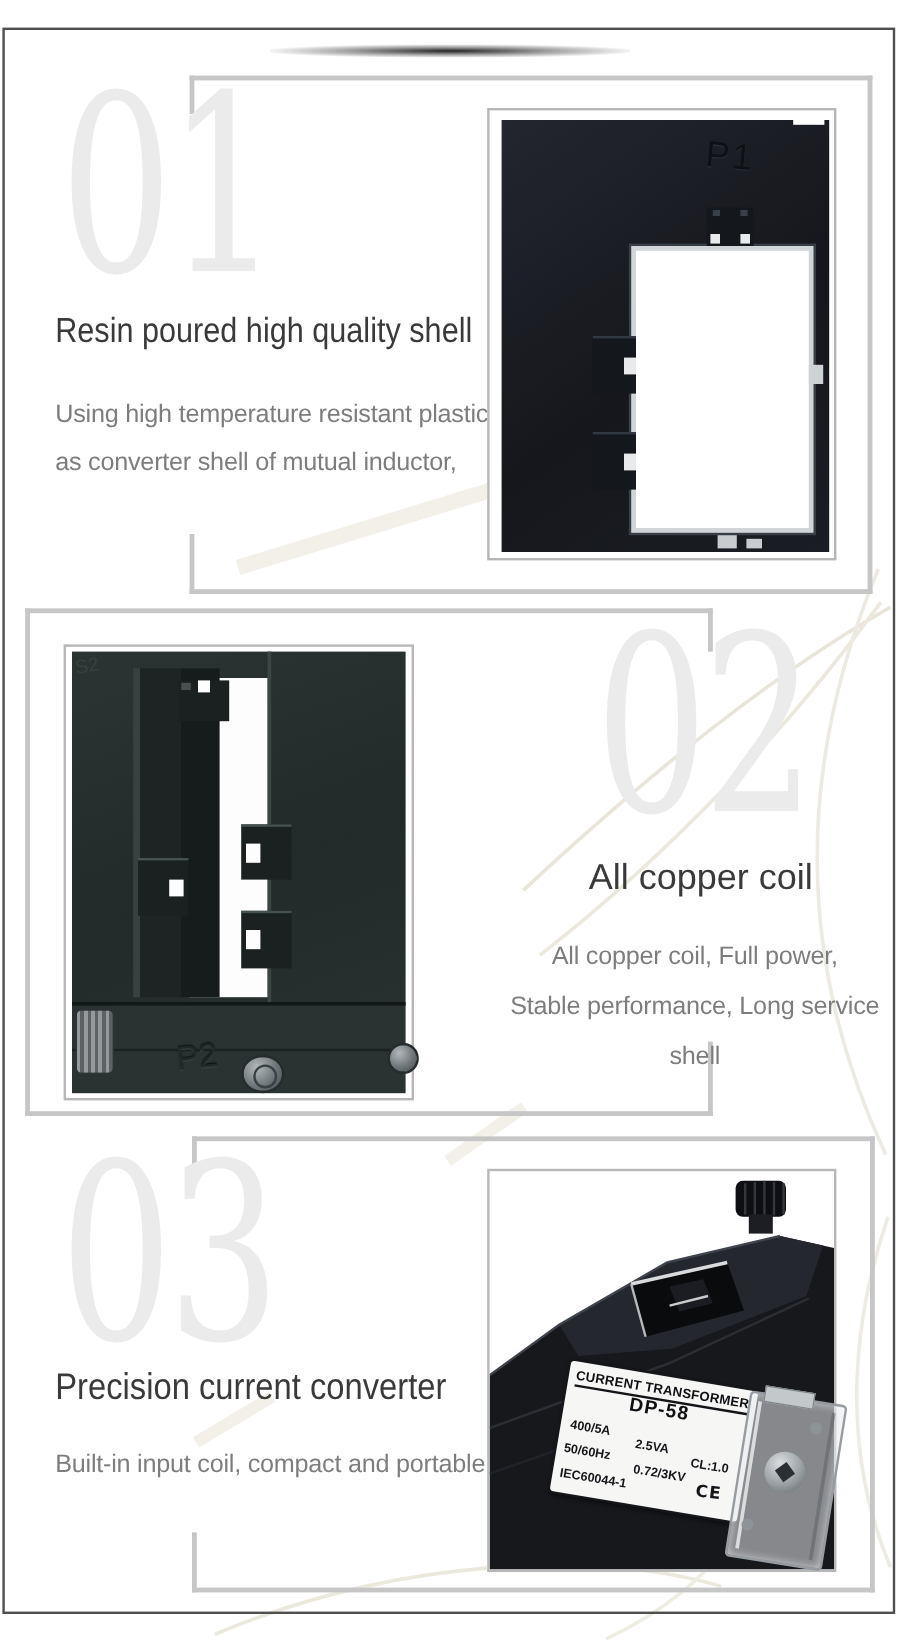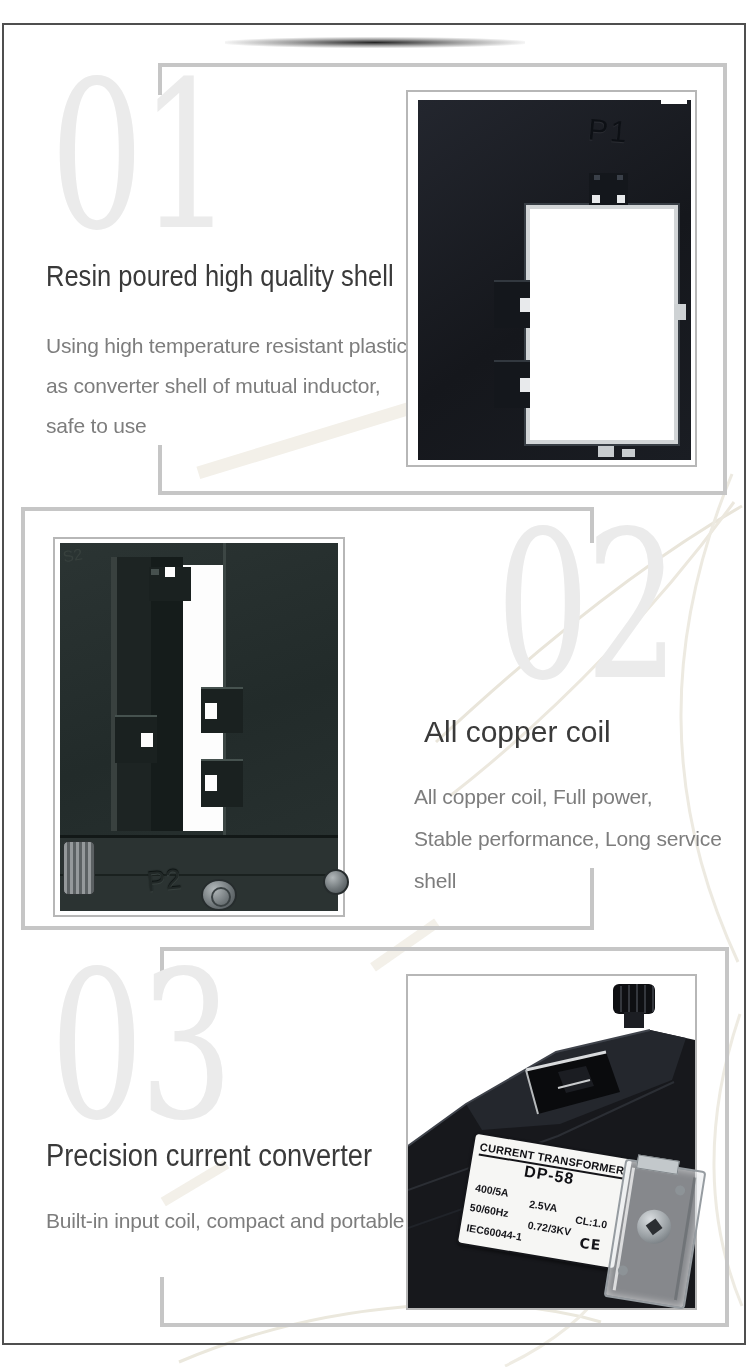--- a/index.html
+++ b/index.html
@@ -17,21 +17,21 @@
   .bignum{position:absolute;z-index:2;font-family:"DejaVu Serif",serif;font-size:205px;
           line-height:1;color:#ebebeb;letter-spacing:-6px;transform:scaleX(.72);
           transform-origin:left top;white-space:nowrap;}
   
   .headline{position:absolute;z-index:2;font-size:29px;color:#3a3a3a;white-space:nowrap;}
   .cond{transform:scaleX(.88);transform-origin:left top;}
   .bodytext{position:absolute;z-index:2;font-size:21px;color:#7d7d7d;letter-spacing:-.2px;}
   .bodytext p{margin:0;line-height:40px;}
   .bodytext.tight p{line-height:37px;}
   .bodytext.wide p{line-height:42px;}
-  .centered{}
+  .centered{text-align:center;}
   
   .title-wrap{position:absolute;top:6px;left:50%;transform:translateX(-50%);
               background:#fff;padding:0 18px;z-index:6;}
   .title-text{display:block;font-family:"DejaVu Serif",serif;font-weight:bold;font-size:27px;
               letter-spacing:6px;color:#cb2420;transform:scaleX(.78);transform-origin:center;
               white-space:nowrap;}
   .title-shadow{position:absolute;top:37px;left:50%;transform:translateX(-50%);width:300px;height:11px;
               z-index:5;background:radial-gradient(ellipse at center,rgba(25,25,25,.95) 0%,
               rgba(70,70,70,.5) 40%,rgba(255,255,255,0) 75%);}
   
@@ -107,21 +107,20 @@
   <div class="fline" style="left:723px;top:63px;width:4px;height:432px;"></div>
   <div class="fline" style="left:158px;top:491px;width:569px;height:4px;"></div>
   <div class="fline" style="left:158px;top:63px;width:4px;height:32px;"></div>
   <div class="fline" style="left:158px;top:445px;width:4px;height:50px;"></div>
 
   <div class="bignum" style="left:50px;top:54px;">01</div>
   <div class="headline cond" style="left:46px;top:260px;">Resin poured high quality shell</div>
   <div class="bodytext" style="left:46px;top:326px;">
     <p>Using high temperature resistant plastic</p>
     <p>as converter shell of mutual inductor,</p>
-    <p>safe to use</p>
   </div>
 
   <div class="photo" style="left:406px;top:90px;width:291px;height:377px;">
     <div class="abs p1-body"></div>
     <div class="abs" style="left:253px;top:6px;width:26px;height:6px;background:#fff;"></div>
     <div class="abs p1-window"></div>
     <div class="abs p1-mark">P1</div>
 
     <div class="abs clip" style="left:181px;top:81px;width:39px;height:32px;">
       <div class="abs notch" style="left:3px;top:22px;width:8px;height:8px;"></div>

